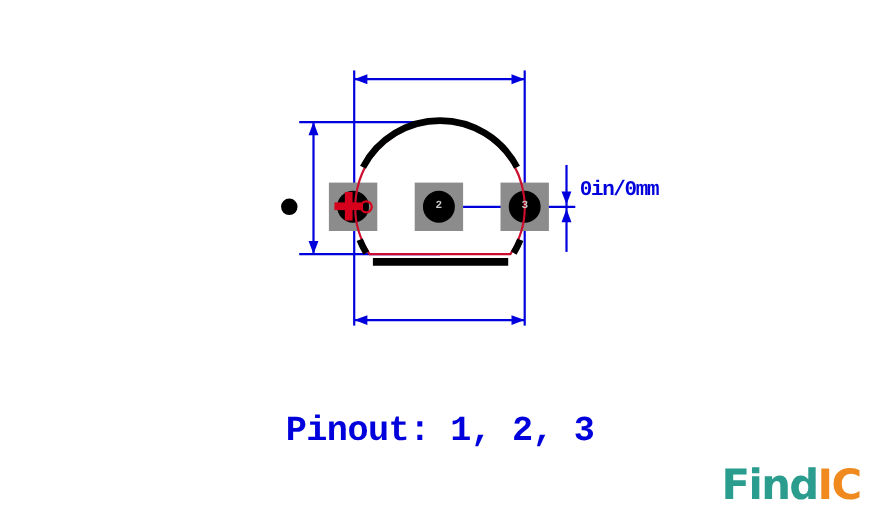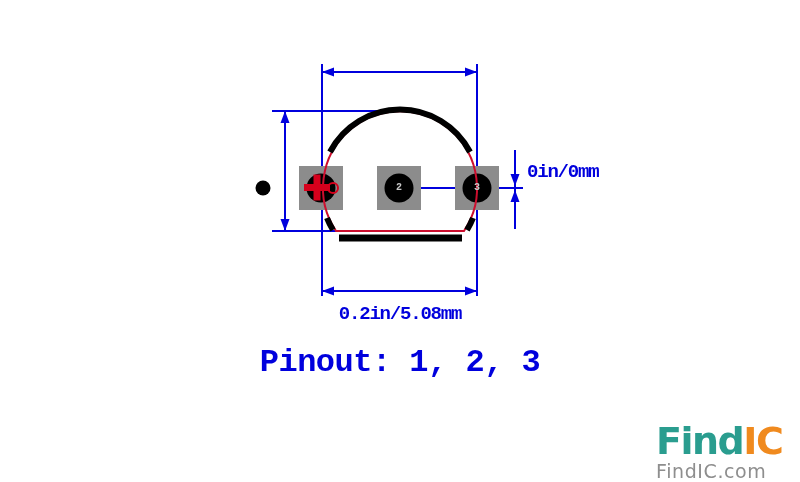--- a/index.html
+++ b/index.html
@@ -10,21 +10,21 @@
   svg{position:absolute;left:0;top:0;}
   .dim-label{
     position:absolute;color:#0000DD;font-weight:bold;font-size:19px;
     letter-spacing:-1.2px;white-space:pre;line-height:20px;
   }
   .pad-num{
     position:absolute;color:#c9c9c9;font-size:10px;font-weight:bold;
     width:12px;text-align:center;line-height:12px;
   }
   .pinout{
-    position:absolute;left:250px;top:342px;width:300px;text-align:center;
+    position:absolute;left:250px;top:371px;width:300px;text-align:center;
     color:#0000DD;font-weight:bold;font-size:32px;letter-spacing:-0.5px;
     white-space:pre;line-height:42px;
   }
   .logo{
     position:absolute;left:656px;top:406px;width:130px;
     font-family:"DejaVu Sans",sans-serif;cursor:pointer;
   }
   .logo-word{
     font-size:38px;font-weight:bold;letter-spacing:-1.5px;line-height:38px;
     white-space:nowrap;
@@ -95,25 +95,23 @@
     </g>
     <circle cx="333" cy="188" r="5" fill="none" stroke="#D6001C" stroke-width="2"></circle>
 
     <circle cx="263" cy="188" r="7.5" fill="#000000"></circle>
   </svg>
 
 
 
   <div class="dim-label" style="left:527px;top:162px;">0in/0mm</div>
 
-  <div class="dim-label" style="left:310px;top:304px;width:180px;text-align:center;">0.2in/5.08mm</div>
 
   <div class="pad-num" style="left:393px;top:182px;">2</div>
   <div class="pad-num" style="left:471px;top:182px;">3</div>
 
   <div class="pinout">Pinout: 1, 2, 3</div>
 
   <div class="logo">
     <div class="logo-word"><span class="logo-find">Find</span><span class="logo-ic">IC</span></div>
-    <div class="logo-domain">FindIC.com</div>
   </div>
 
 </div>
 
 </body></html>

